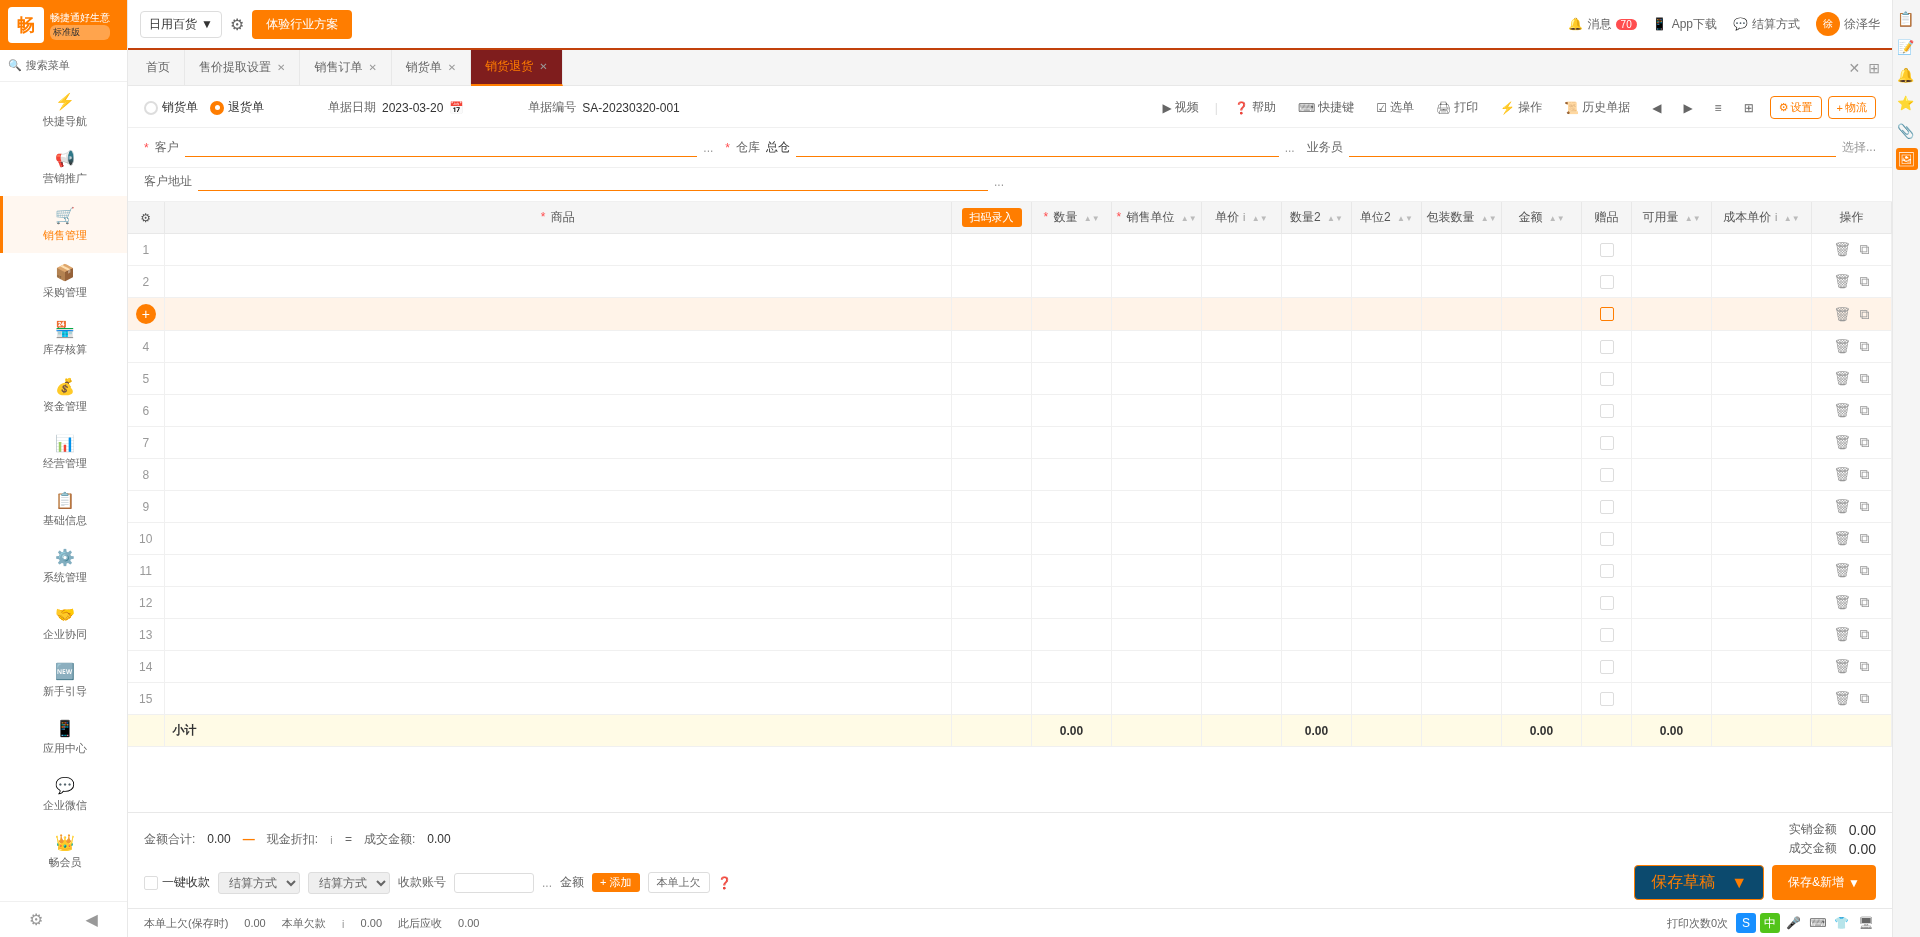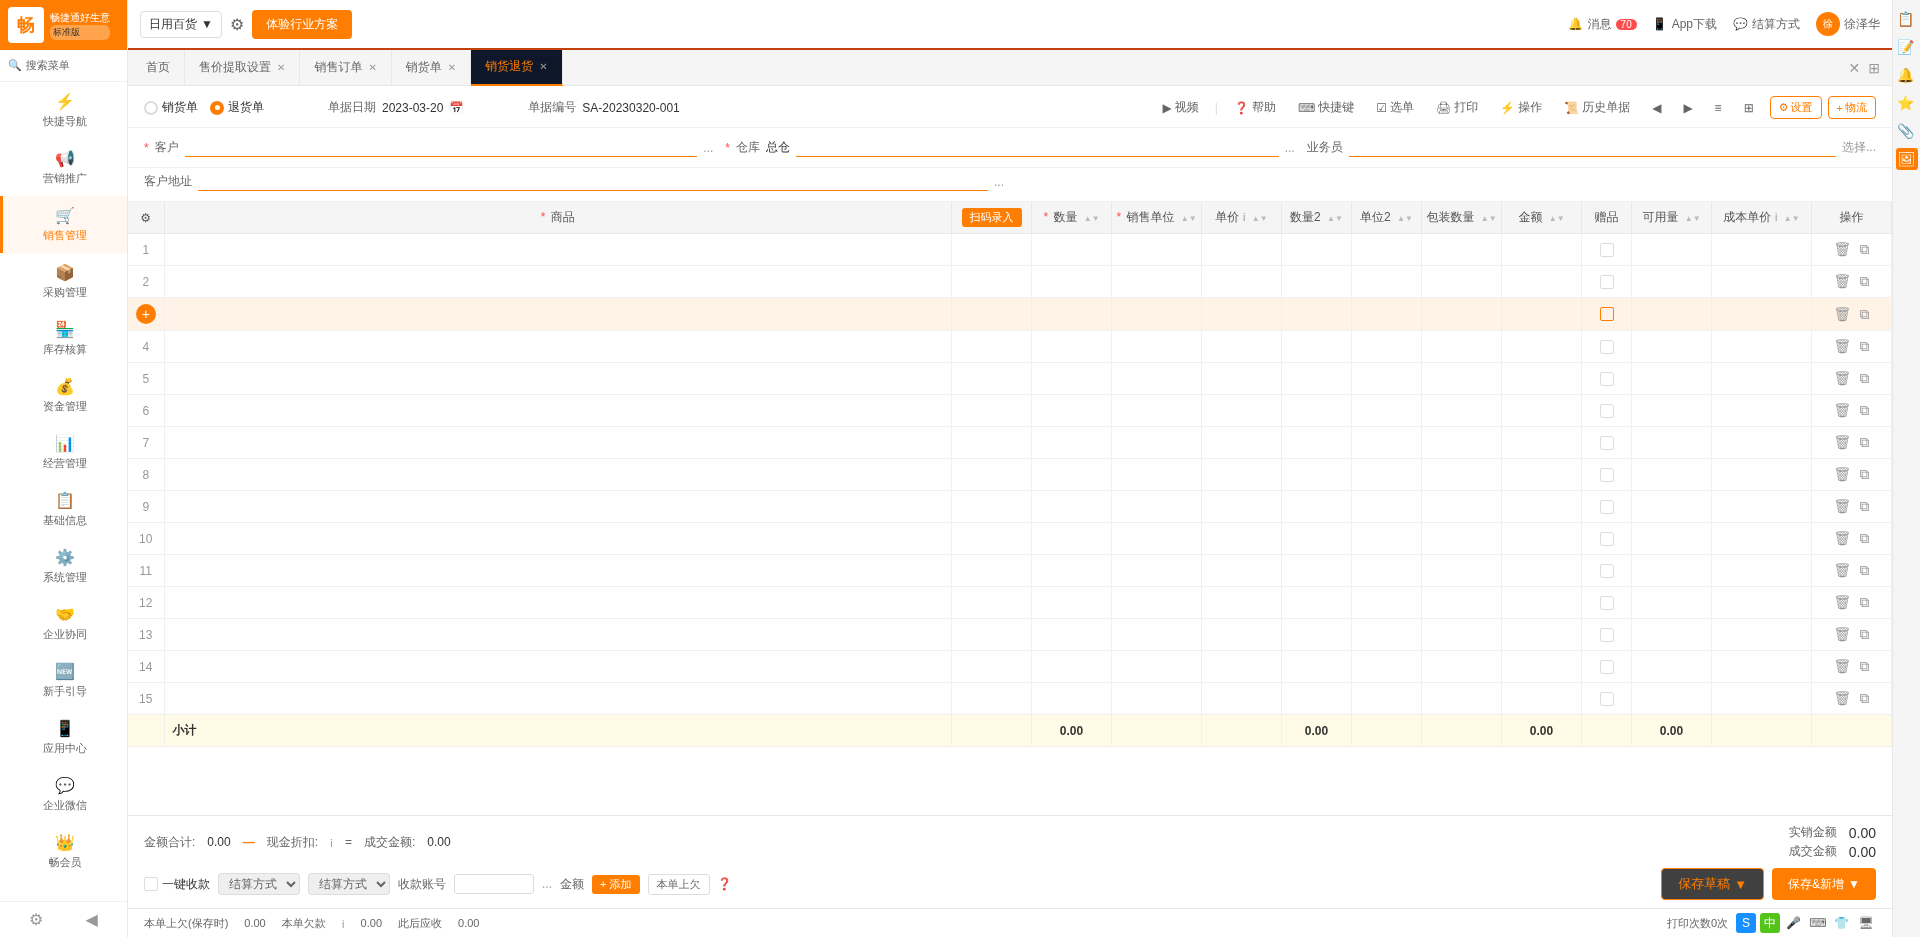--- a/index.html
+++ b/index.html
@@ -29,21 +29,21 @@
     .topbar-gear { font-size: 16px; color: #666; cursor: pointer; }
     .topbar-btn { background: #ff7d00; color: #fff; border: none; border-radius: 4px; padding: 6px 14px; font-size: 12px; cursor: pointer; }
     .topbar-right { display: flex; align-items: center; gap: 16px; color: #666; font-size: 12px; }
     .topbar-right-item { display: flex; align-items: center; gap: 4px; cursor: pointer; }
     .badge { background: #ff4d4f; color: #fff; border-radius: 10px; font-size: 10px; padding: 0 5px; min-width: 18px; text-align: center; }
     .avatar { width: 24px; height: 24px; background: #ff7d00; border-radius: 50%; display: flex; align-items: center; justify-content: center; color: #fff; font-size: 10px; }
 
     
     .tabs { background: #f5f5f5; border-bottom: 1px solid #e8e8e8; display: flex; align-items: center; height: 36px; padding: 0 4px; }
     .tab { padding: 0 14px; height: 36px; display: flex; align-items: center; gap: 6px; cursor: pointer; font-size: 12px; color: #666; border-right: 1px solid #e8e8e8; white-space: nowrap; }
-    .tab.active { background: #0f172a; color: #ff7d00; border-bottom: 2px solid #ff7d00; }
+    .tab.active { background: #7f1d1d; color: #ff7d00; border-bottom: 2px solid #ff7d00; }
     .tab-close { font-size: 10px; color: #999; cursor: pointer; }
     .tabs-actions { margin-left: auto; display: flex; gap: 8px; padding-right: 8px; }
     .tabs-action-btn { font-size: 14px; color: #999; cursor: pointer; }
 
     
     .content { flex: 1; background: #fff; overflow-y: auto; display: flex; flex-direction: column; }
     .radio-group { display: flex; align-items: center; gap: 12px; }
     .radio-item { display: flex; align-items: center; gap: 4px; cursor: pointer; font-size: 12px; }
     .radio-circle { width: 14px; height: 14px; border-radius: 50%; border: 2px solid #ddd; display: flex; align-items: center; justify-content: center; }
     .radio-circle.checked { border-color: #ff7d00; background: #ff7d00; }
@@ -83,21 +83,21 @@
 
     
     .bottom-bar { border-top: 1px solid #e8e8e8; padding: 8px 16px; background: #fff; }
     .bottom-row1 { display: flex; align-items: center; gap: 12px; margin-bottom: 8px; font-size: 12px; }
     .amount-label { color: #666; }
     .amount-value { color: #333; font-weight: 500; }
     .minus-icon { color: #ff7d00; font-weight: bold; }
     .equals-icon { color: #666; }
     .bottom-row2 { display: flex; align-items: center; gap: 8px; font-size: 12px; }
     .checkbox-label { display: flex; align-items: center; gap: 4px; }
-    .save-draft-btn { background: #404040; border: 1px solid #ff7d00; color: #ff7d00; border-radius: 4px; padding: 6px 16px; font-size: 13px; cursor: pointer; display: flex; align-items: center; gap: 4px; }
+    .save-draft-btn { background: #0c4a6e; border: 1px solid #ff7d00; color: #ff7d00; border-radius: 4px; padding: 6px 16px; font-size: 16px; cursor: pointer; display: flex; align-items: center; gap: 16px; }
     .save-new-btn { background: #ff7d00; border: none; color: #fff; border-radius: 4px; padding: 6px 16px; font-size: 12px; cursor: pointer; display: flex; align-items: center; gap: 4px; }
 
     
     .status-bar { background: #fff; border-top: 1px solid #e8e8e8; padding: 4px 16px; display: flex; align-items: center; gap: 16px; font-size: 11px; color: #666; }
     .status-bar-right { margin-left: auto; display: flex; align-items: center; gap: 8px; }
     .status-icons { display: flex; gap: 4px; }
     .status-icon { width: 20px; height: 20px; border-radius: 3px; display: flex; align-items: center; justify-content: center; font-size: 12px; cursor: pointer; }
 
     
     .right-panel { width: 28px; background: #f5f5f5; border-left: 1px solid #e8e8e8; display: flex; flex-direction: column; align-items: center; padding-top: 8px; gap: 6px; }

